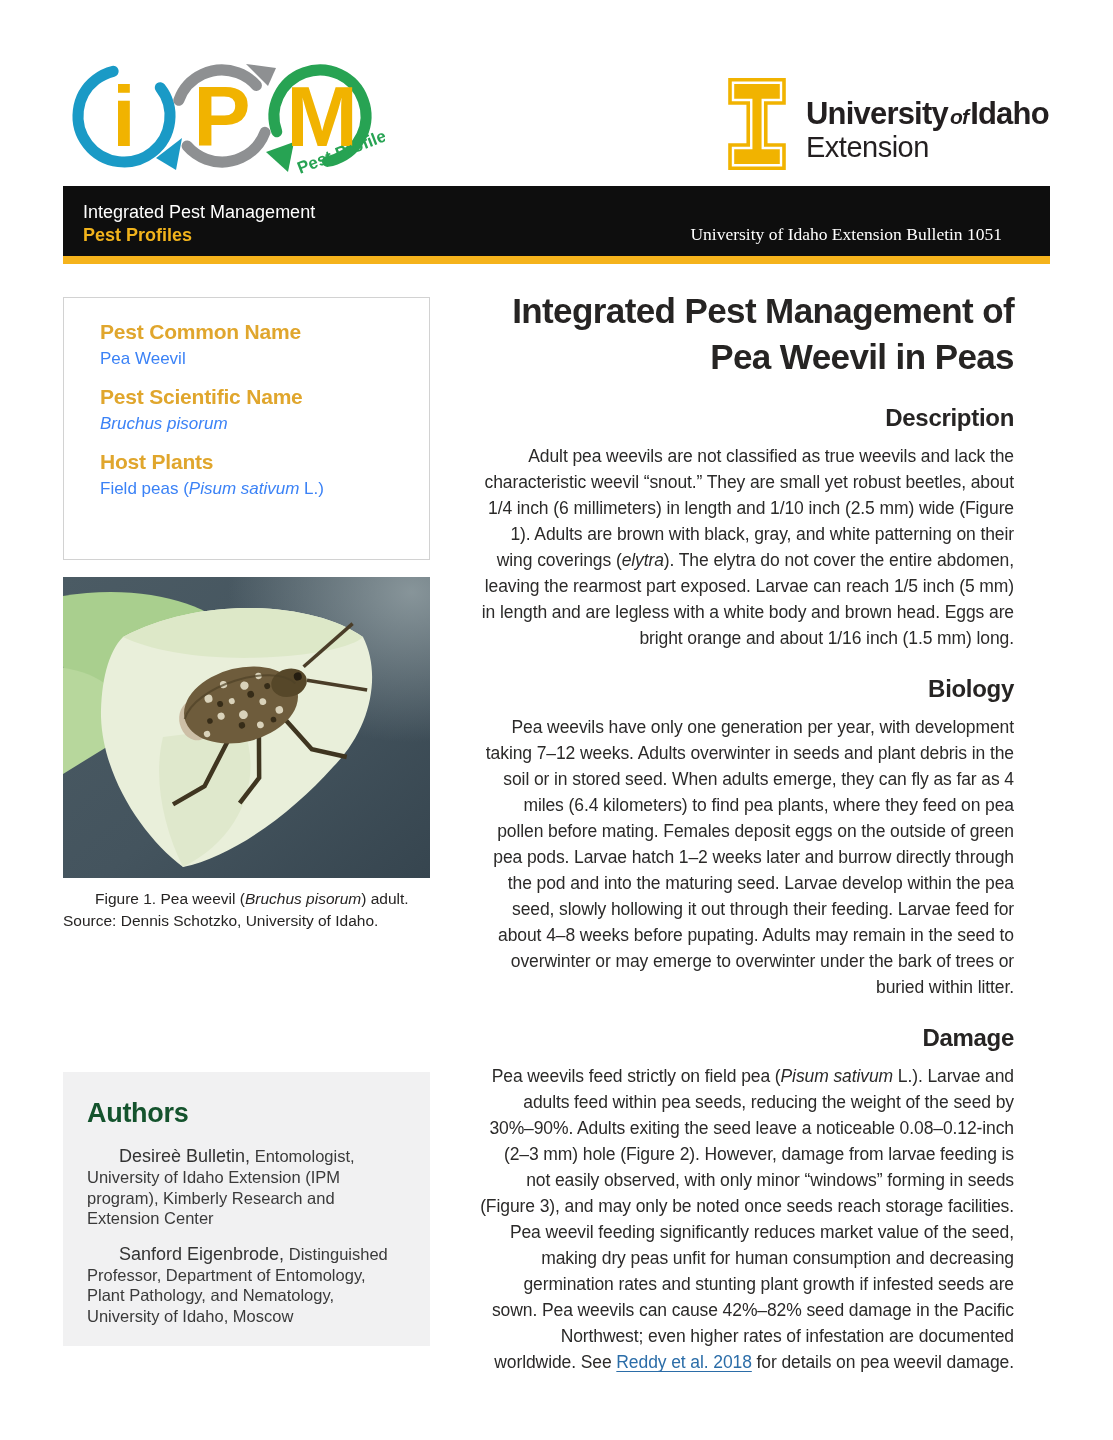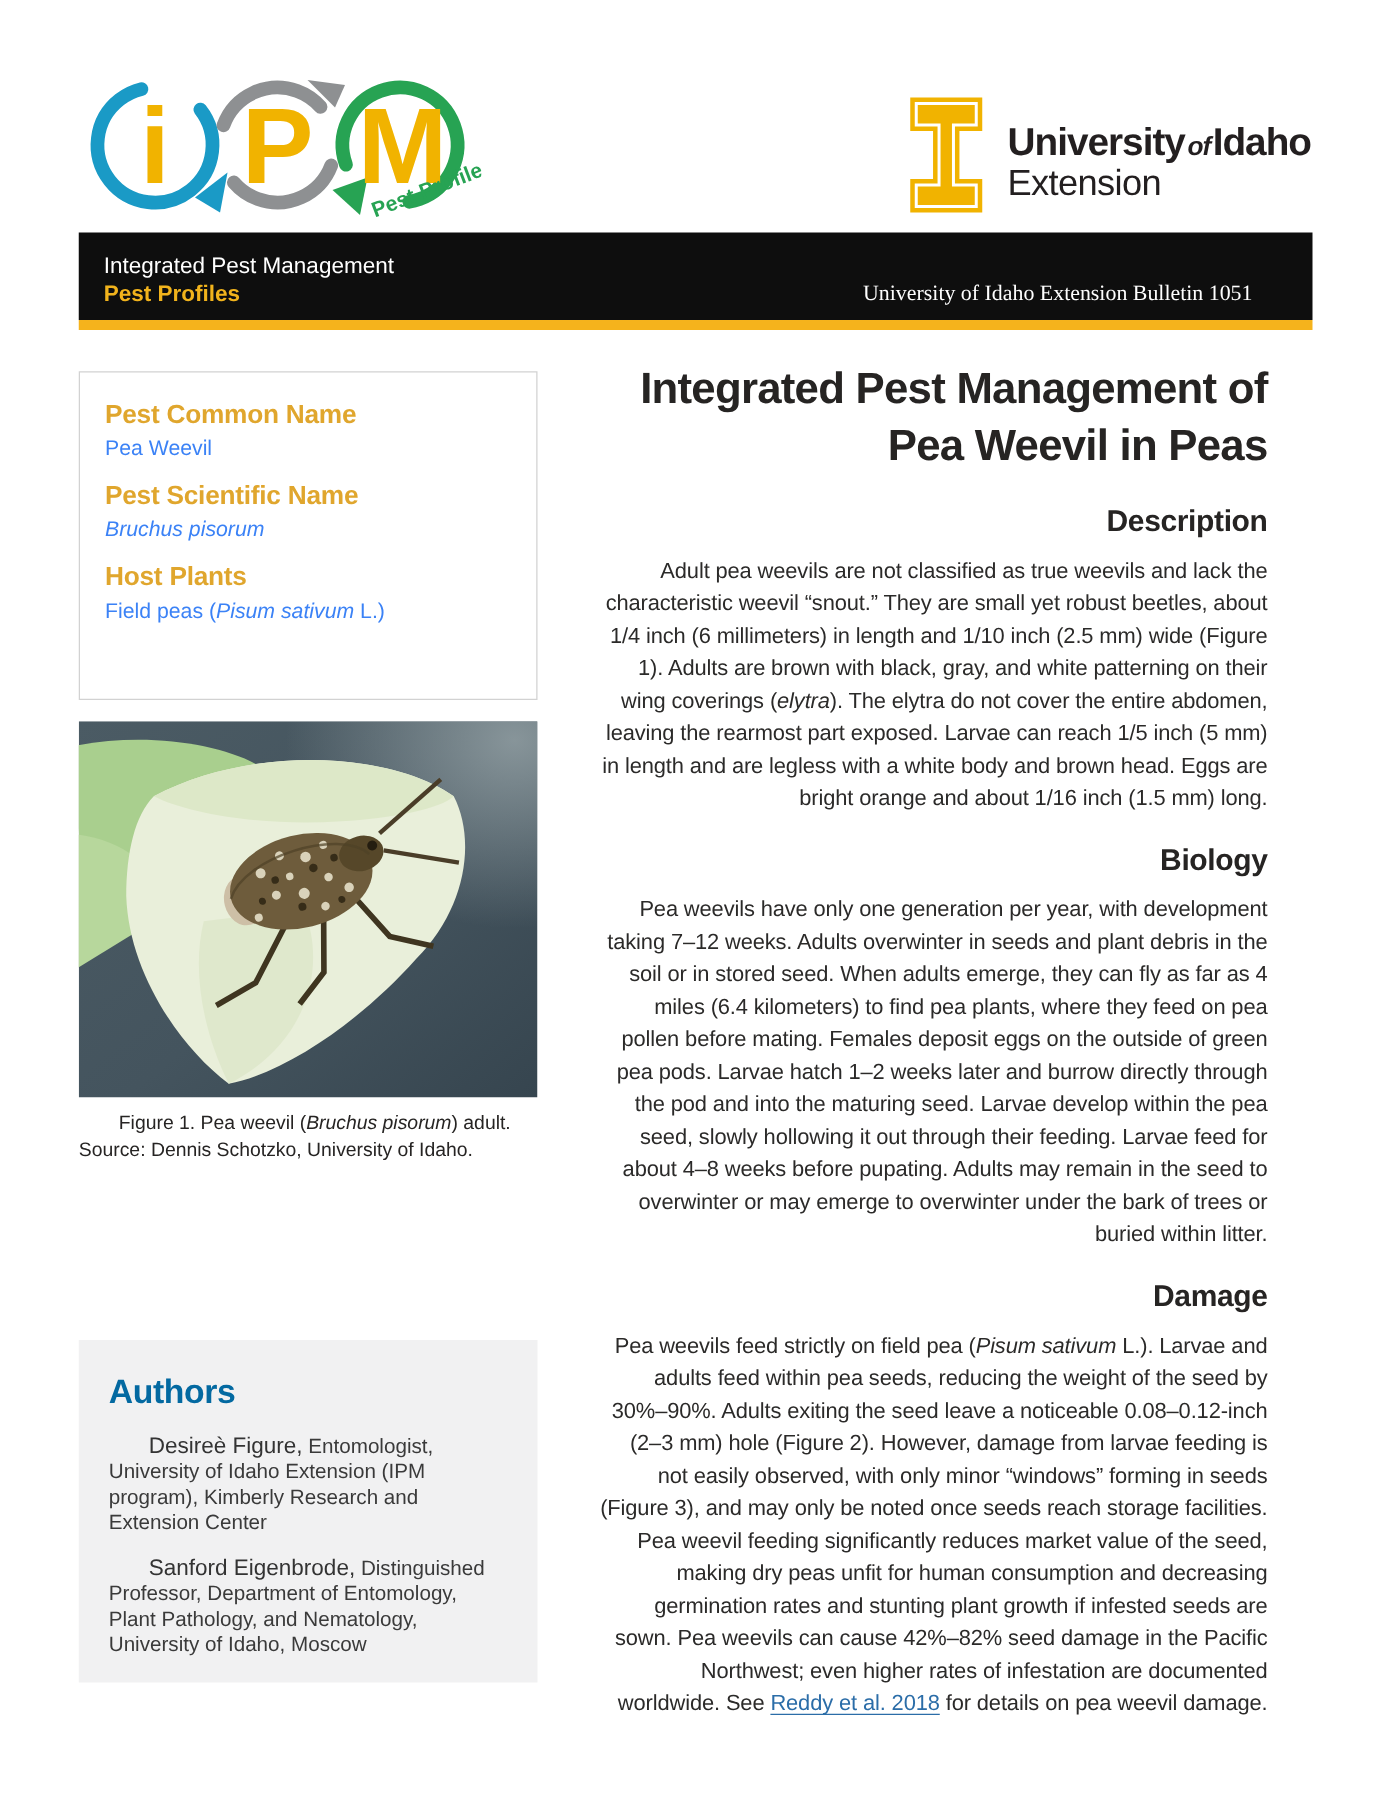--- a/index.html
+++ b/index.html
@@ -20,28 +20,28 @@
   .banner { position:absolute; left:63px; top:186px; width:987px; height:70px; background:#0e0e0e;
             display:flex; justify-content:space-between; align-items:flex-end; padding:10px 48px 10px 20px; }
   .banner-left  { line-height:1.25; }
   .banner-line1 { color:#ffffff; font-size:18px; }
   .banner-line2 { color:#f1b31c; font-size:18px; font-weight:bold; }
   .banner-right { color:#ffffff; font-size:17.5px; padding-bottom:1px;font-family:Liberation Serif, serif; }
   .gold-rule { position:absolute; left:63px; top:256px; width:987px; height:8px; background:#f5b31c; }
 
   
   .info-box { position:absolute; left:63px; top:297px; width:367px; height:263px;
-              border:1px solid #d2d2d2; padding:22px 20px; background:#fff; }
+              border:1px solid #d2d2d2; padding:22px 36px; background:#fff; }
   .info-label { color:#e0a62d; font-size:21px; font-weight:bold; margin-bottom:5px; letter-spacing:-0.2px; }
   .info-value { color:#3b82f6; font-size:17px; margin-bottom:16px; }
   .figure-photo { position:absolute; left:63px; top:577px; width:367px; height:301px; }
   .figure-caption { position:absolute; left:63px; top:888px; width:367px; font-size:15.5px; line-height:1.4; color:#262423; }
   .authors-box { position:absolute; left:63px; top:1072px; width:367px; height:274px;
                  background:#f1f1f2; padding:26px 24px; }
-  .authors-title { font-size:27px; font-weight:bold; color:#0369a1; margin-bottom:16px; letter-spacing:-0.3px; }
+  .authors-title { font-size:27px; font-weight:bold; color:#14532d; margin-bottom:16px; letter-spacing:-0.3px; }
   .author-entry { font-size:16.5px; line-height:1.24; color:#3a3a3a; margin-bottom:14px; }
   .author-entry strong { font-size:18px; color:#333; }
 
   
   .main-col { position:absolute; left:478px; top:288px; width:536px;text-align:right; }
   .doc-title { font-size:35px; line-height:1.32; font-weight:bold; color:#262423; letter-spacing:-0.6px; margin-bottom:14px; }
   .section-h { font-size:24px; font-weight:bold; color:#262423; margin:24px 0 11px 0; letter-spacing:-0.3px; }
   .body-p { font-size:17.5px; line-height:26px; color:#2b2a29; letter-spacing:-0.1px; }
   .link { color:#2b6da8; text-decoration:underline; text-underline-offset:3px; }
   em { font-style:italic; }
@@ -155,21 +155,21 @@
           <circle cx="-34" cy="8" r="2.8"></circle>
       </g>
       <path d="M-58,0 C-40,-30 40,-34 58,-8" stroke="#4f4226" stroke-width="2" fill="none" opacity="0.7"></path>
     </g>
   </svg>
 
   <div class="figure-caption"><strong>Figure 1.</strong><span> Pea weevil (</span><em>Bruchus pisorum</em><span>) adult. Source: Dennis Schotzko, University of Idaho.</span></div>
 
   <div class="authors-box">
     <div class="authors-title">Authors</div>
-    <div class="author-entry"><strong>Desireè Figure,</strong><span> Entomologist, University of Idaho Extension (IPM program), Kimberly Research and Extension Center</span></div>
+    <div class="author-entry"><strong>Desireè Bulletin,</strong><span> Entomologist, University of Idaho Extension (IPM program), Kimberly Research and Extension Center</span></div>
     <div class="author-entry"><strong>Sanford Eigenbrode,</strong><span> Distinguished Professor, Department of Entomology, Plant Pathology, and Nematology, University of Idaho, Moscow</span></div>
   </div>
 
   <div class="main-col">
     <h1 class="doc-title">Integrated Pest Management of Pea Weevil in Peas</h1>
 
     <h2 class="section-h">Description</h2>
     <p class="body-p"><span>Adult pea weevils are not classified as true weevils and lack the characteristic weevil “snout.” They are small yet robust beetles, about 1/4 inch (6 millimeters) in length and 1/10 inch (2.5 mm) wide (Figure 1). Adults are brown with black, gray, and white patterning on their wing coverings (</span><em>elytra</em><span>). The elytra do not cover the entire abdomen, leaving the rearmost part exposed. Larvae can reach 1/5 inch (5 mm) in length and are legless with a white body and brown head. Eggs are bright orange and about 1/16 inch (1.5 mm) long.</span></p>
 
     <h2 class="section-h">Biology</h2>

